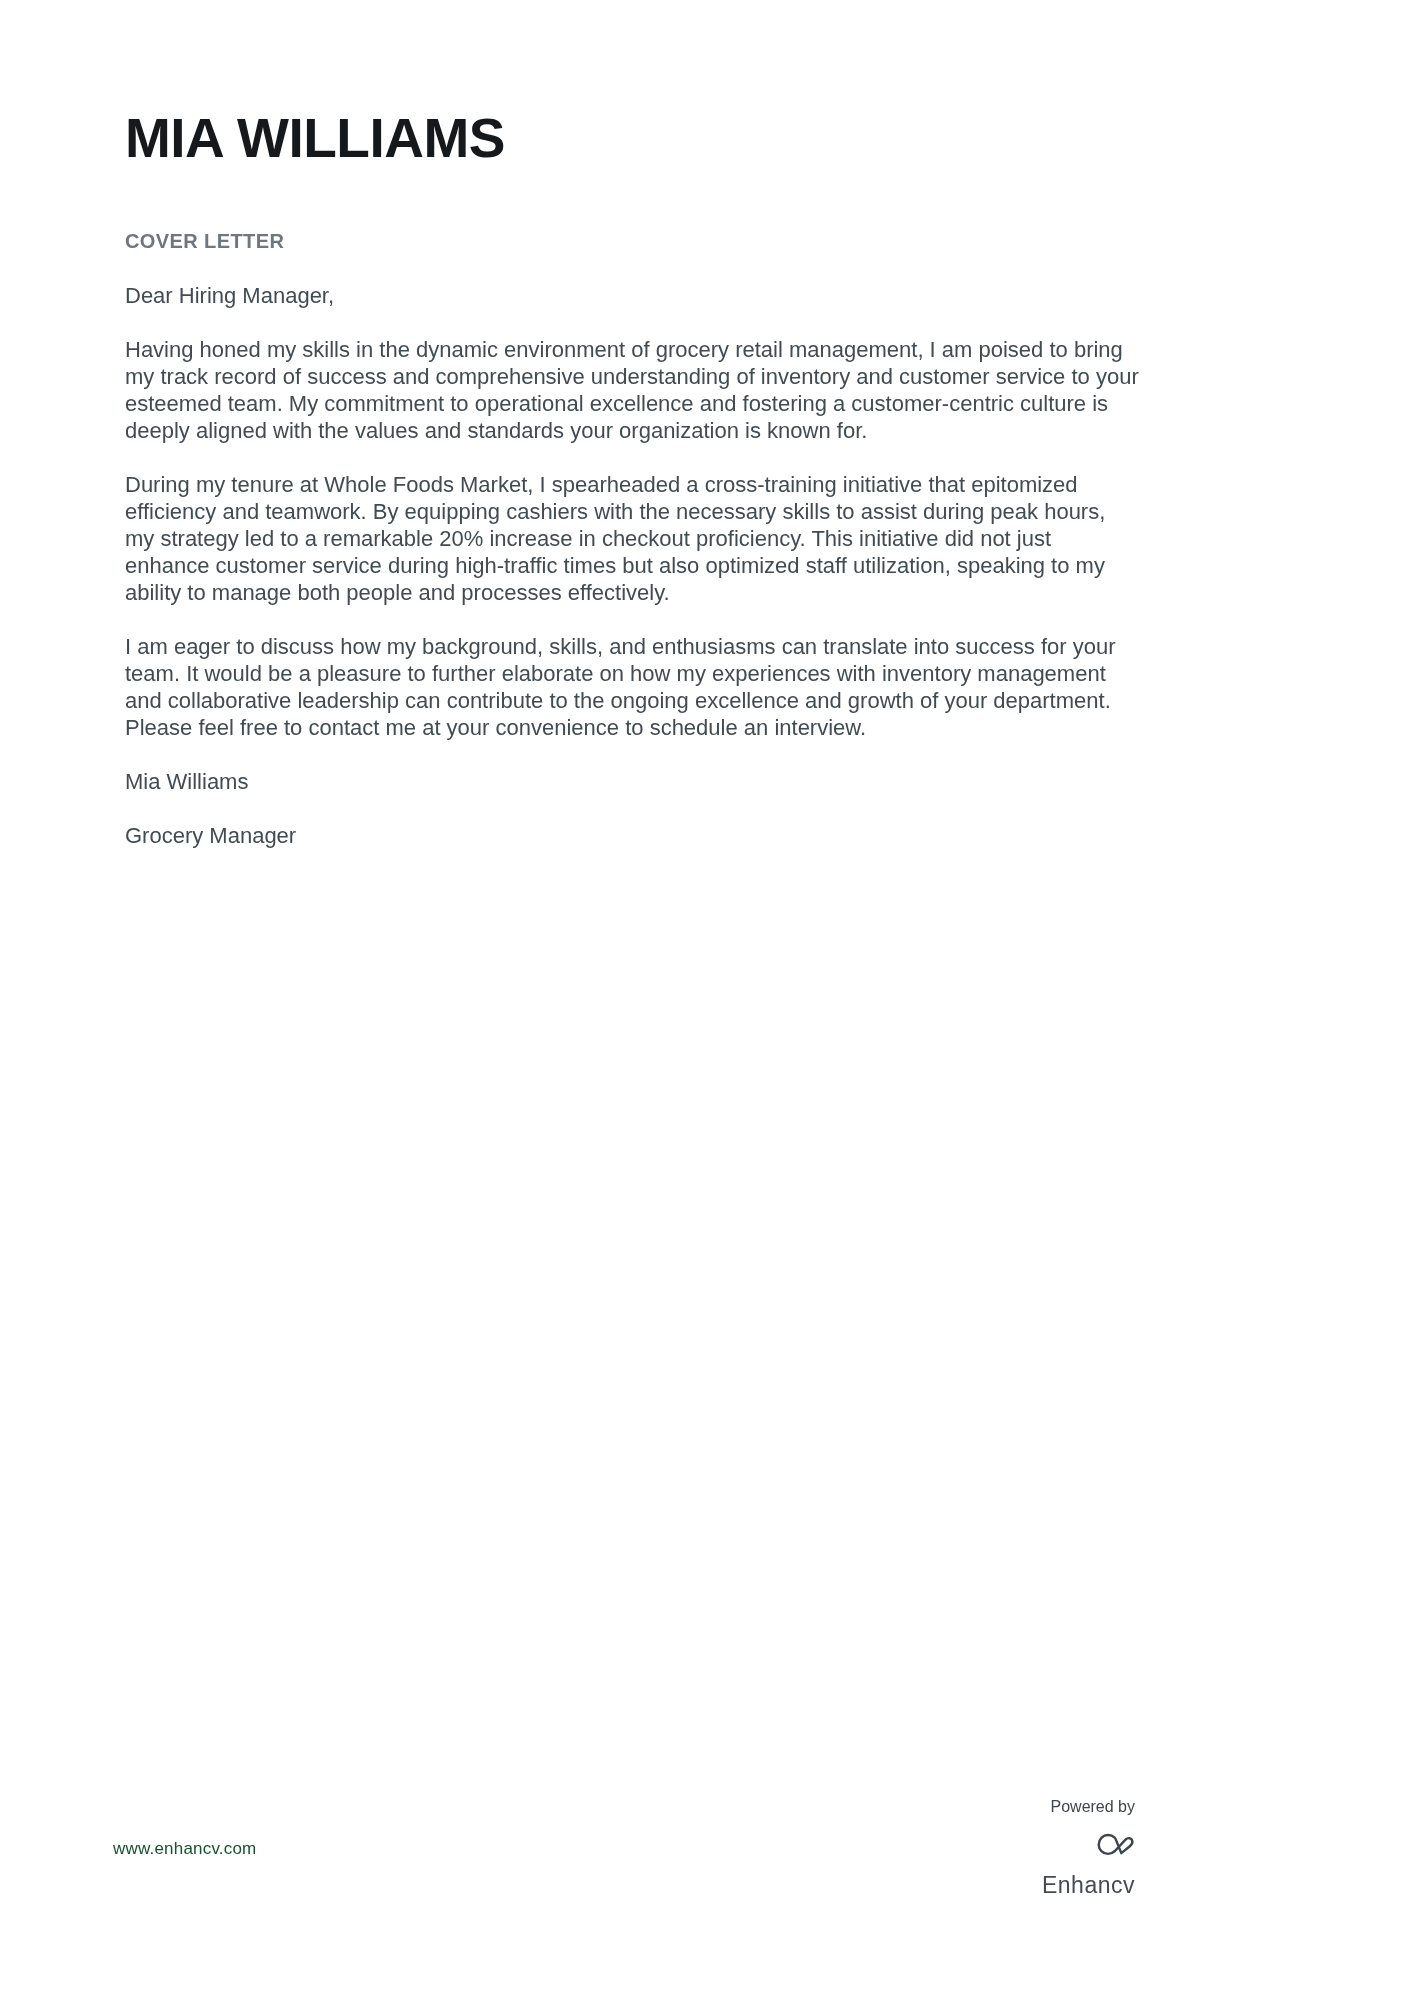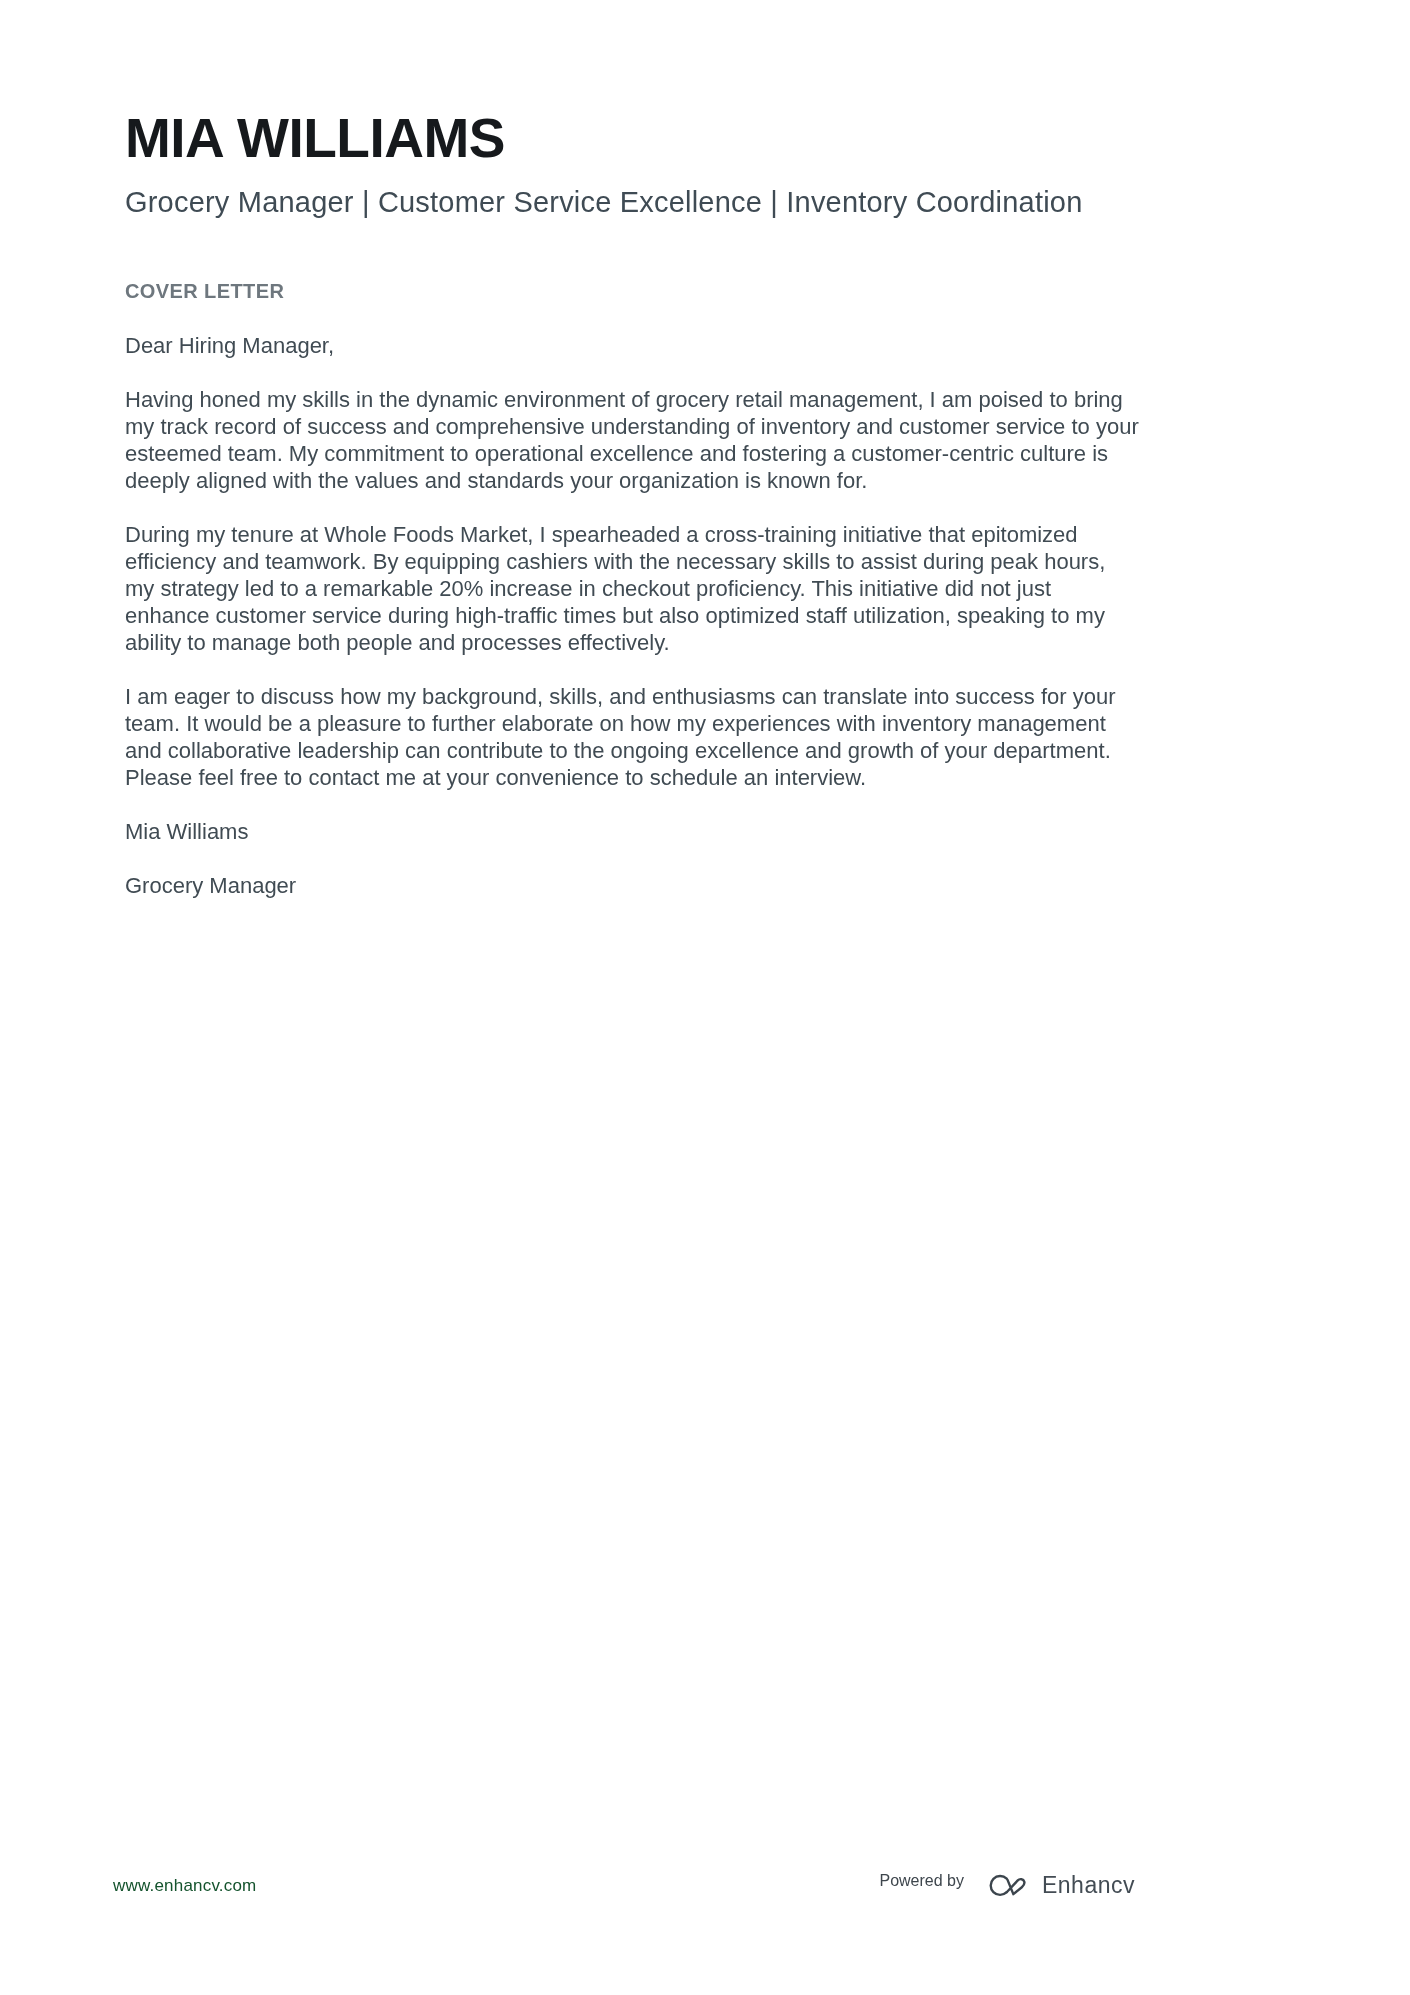--- a/index.html
+++ b/index.html
@@ -66,22 +66,23 @@
     justify-content: space-between;
     align-items: center;
   }
   .footer-site {
     font-size: 17px;
     color: #14532d;
     letter-spacing: 0.2px;
   }
   .footer-brand {
     display: flex;
-    align-items: flex-start;
+    align-items: flex-end;
     gap: 15px;
+    flex-direction: column;
   }
   .powered-by {
     font-size: 16px;
     color: #3e464d;
   }
   .brand-logo {
     display: inline-flex;
     align-items: center;
   }
   .brand-name {
@@ -90,21 +91,20 @@
     letter-spacing: 0.5px;
   }
 </style>
 </head>
 <body>
 
 <div class="page">
 
   <div class="name">MIA WILLIAMS</div>
 
-  <div class="headline">Grocery Manager | Customer Service Excellence | Inventory Coordination</div>
 
 
   <div class="section-heading">COVER LETTER</div>
 
   <div class="letter-body">
     <p>Dear Hiring Manager,</p>
     <p>Having honed my skills in the dynamic environment of grocery retail management, I am poised to bring my track record of success and comprehensive understanding of inventory and customer service to your esteemed team. My commitment to operational excellence and fostering a customer-centric culture is deeply aligned with the values and standards your organization is known for.</p>
     <p>During my tenure at Whole Foods Market, I spearheaded a cross-training initiative that epitomized efficiency and teamwork. By equipping cashiers with the necessary skills to assist during peak hours, my strategy led to a remarkable 20% increase in checkout proficiency. This initiative did not just enhance customer service during high-traffic times but also optimized staff utilization, speaking to my ability to manage both people and processes effectively.</p>
     <p>I am eager to discuss how my background, skills, and enthusiasms can translate into success for your team. It would be a pleasure to further elaborate on how my experiences with inventory management and collaborative leadership can contribute to the ongoing excellence and growth of your department. Please feel free to contact me at your convenience to schedule an interview.</p>
     <p>Mia Williams</p>

